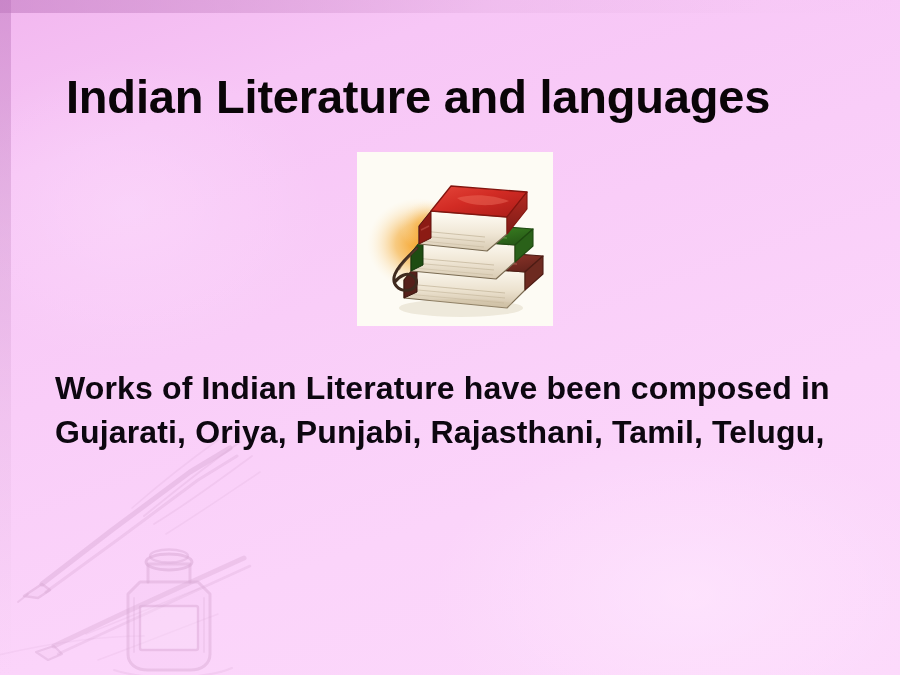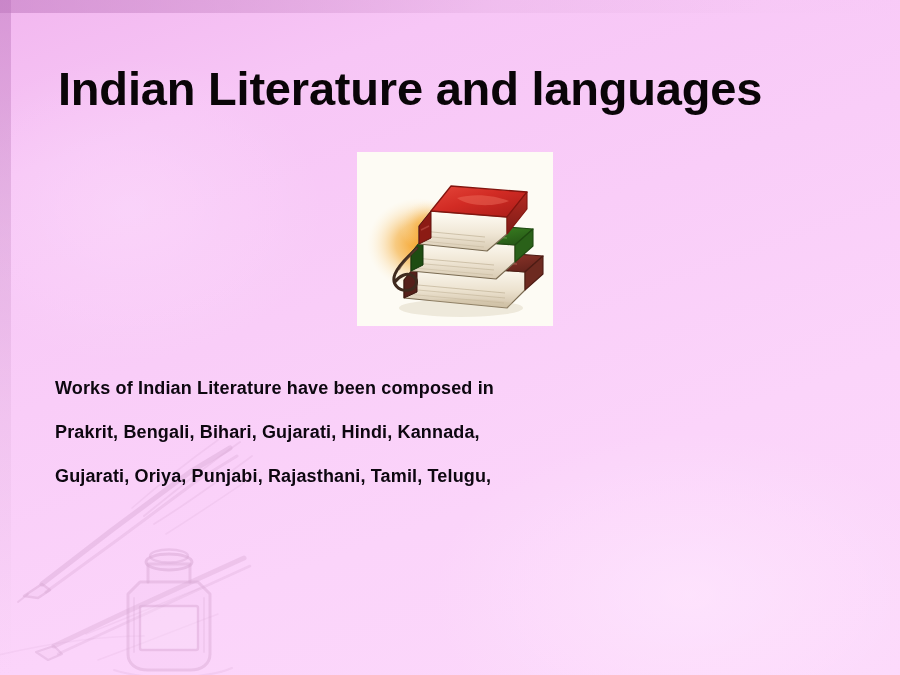--- a/index.html
+++ b/index.html
@@ -77,21 +77,21 @@
     opacity: 0.40;
     pointer-events: none;
   }
 
   
   #title {
     position: absolute;
     left: 50px;
     top: 52px;
     width: 810px;
-    margin: 8px;
+    margin: 16px;
     font-size: 47px;
     font-weight: bold;
     line-height: 58px;
     letter-spacing: -0.2px;
     color: #0a0508;
     white-space: nowrap;
   }
 
   
   #picture {
@@ -105,21 +105,21 @@
   }
   #picture svg { display: block; }
 
   
   #body-text {
     position: absolute;
     left: 55px;
     top: 366px;
     width: 800px;
     margin: 0;
-    font-size: 18px;
+    font-size: 32px;
     font-weight: bold;
     line-height: 44px;
     letter-spacing: 0.15px;
     color: #0d0710;
   }
   #body-text .line { display: block; white-space: nowrap; }
 </style>
 </head>
 <body>
 
@@ -266,20 +266,19 @@
 
       <path d="M60 96 C52 104 42 112 38 122 C34 132 42 140 52 138 C60 136 62 128 56 124 C50 120 42 124 38 130" fill="none" stroke="#3f2a1e" stroke-width="3" stroke-linecap="round"></path>
       <path d="M60 96 C54 103 46 110 42 118" fill="none" stroke="#5d4232" stroke-width="1.6" opacity="0.6"></path>
 
       <ellipse cx="104" cy="156" rx="62" ry="9" fill="#c9b99c" opacity="0.28"></ellipse>
     </svg>
   </div>
 
   <div id="body-text">
     <span class="line">Works of Indian Literature have been composed in</span>
-    <span class="line">Prakrit, Bengali, Bihari, Gujarati, Hindi, Kannada,</span>
     <span class="line">Gujarati, Oriya, Punjabi, Rajasthani, Tamil, Telugu,</span>
   </div>
 
   <div id="edge-top"></div>
   <div id="edge-left"></div>
 
 </div>
 
 </body></html>

